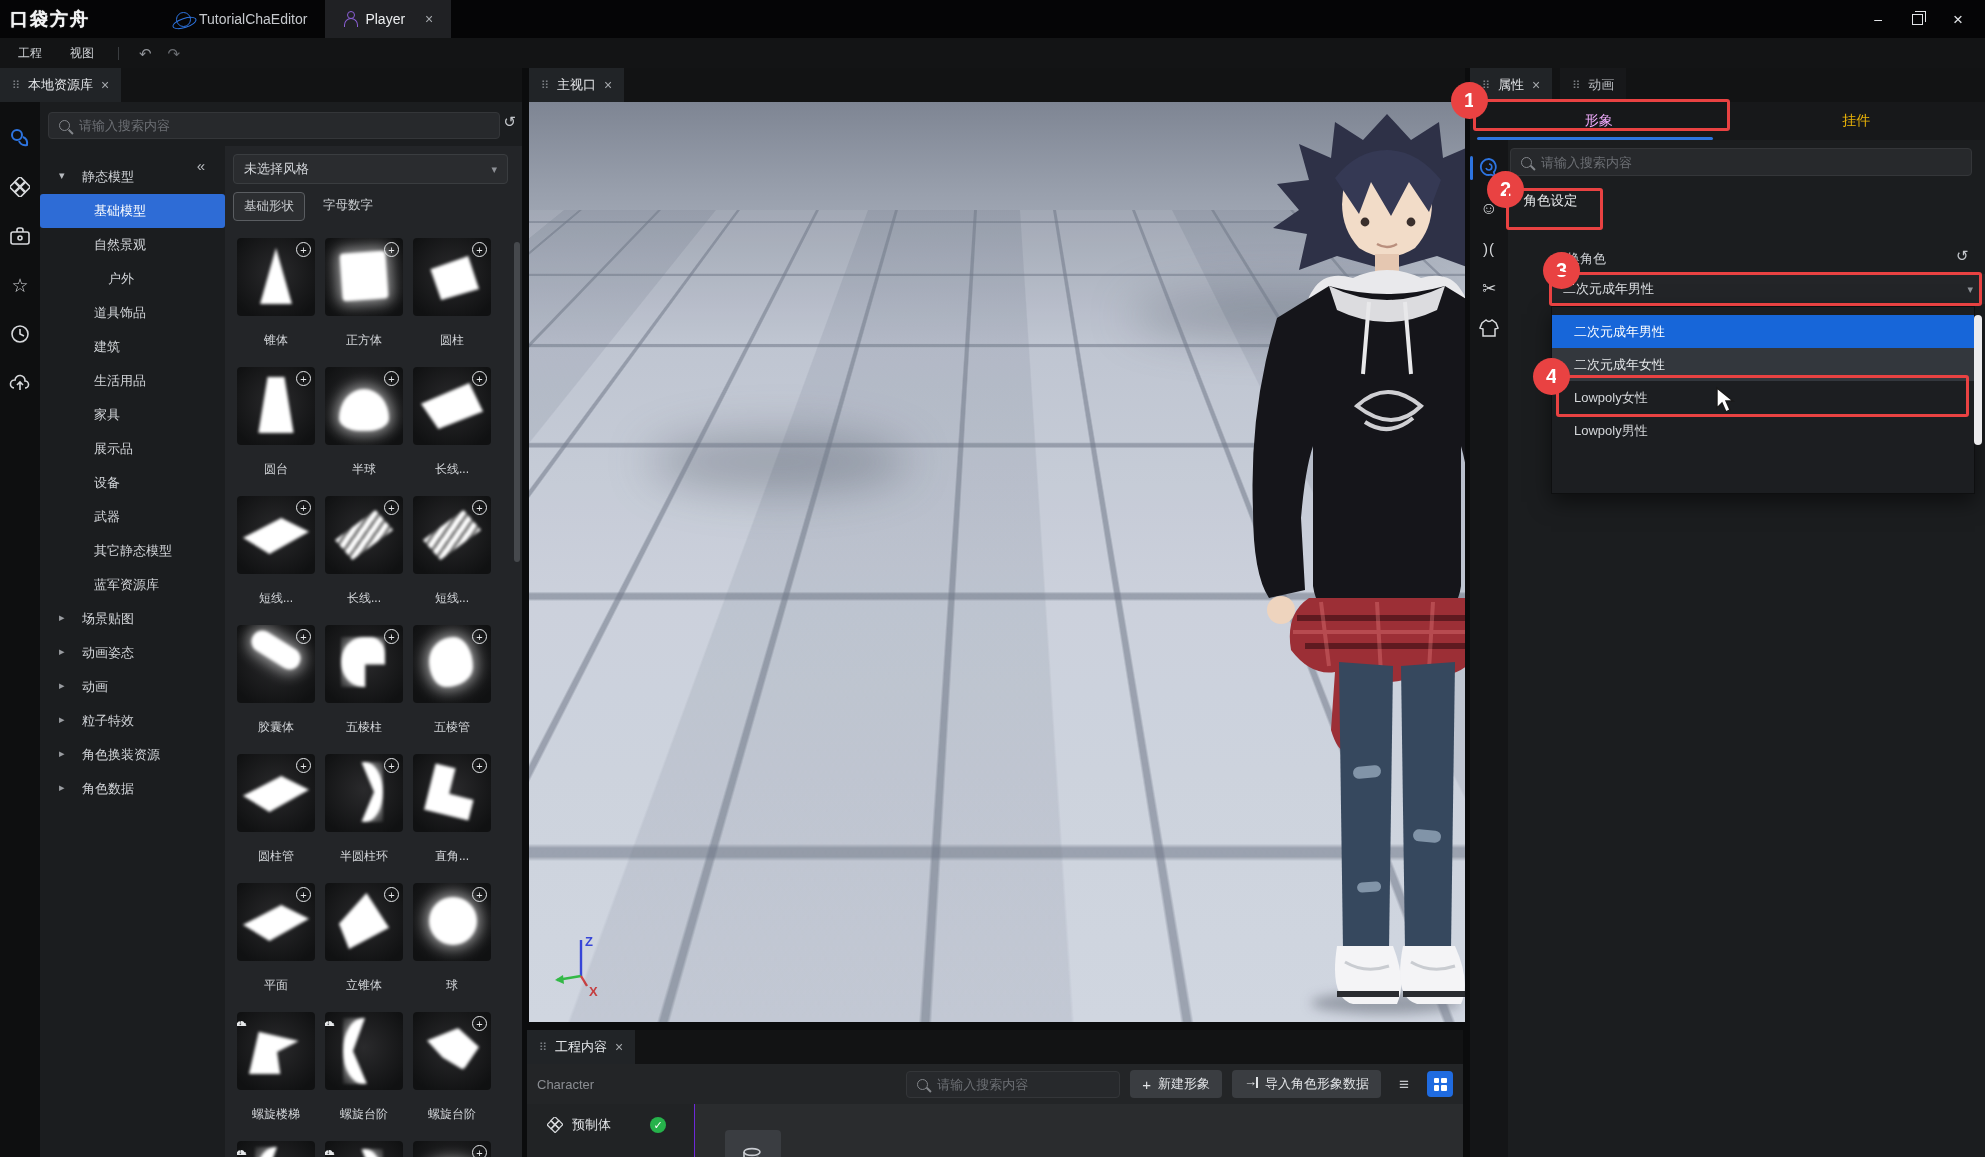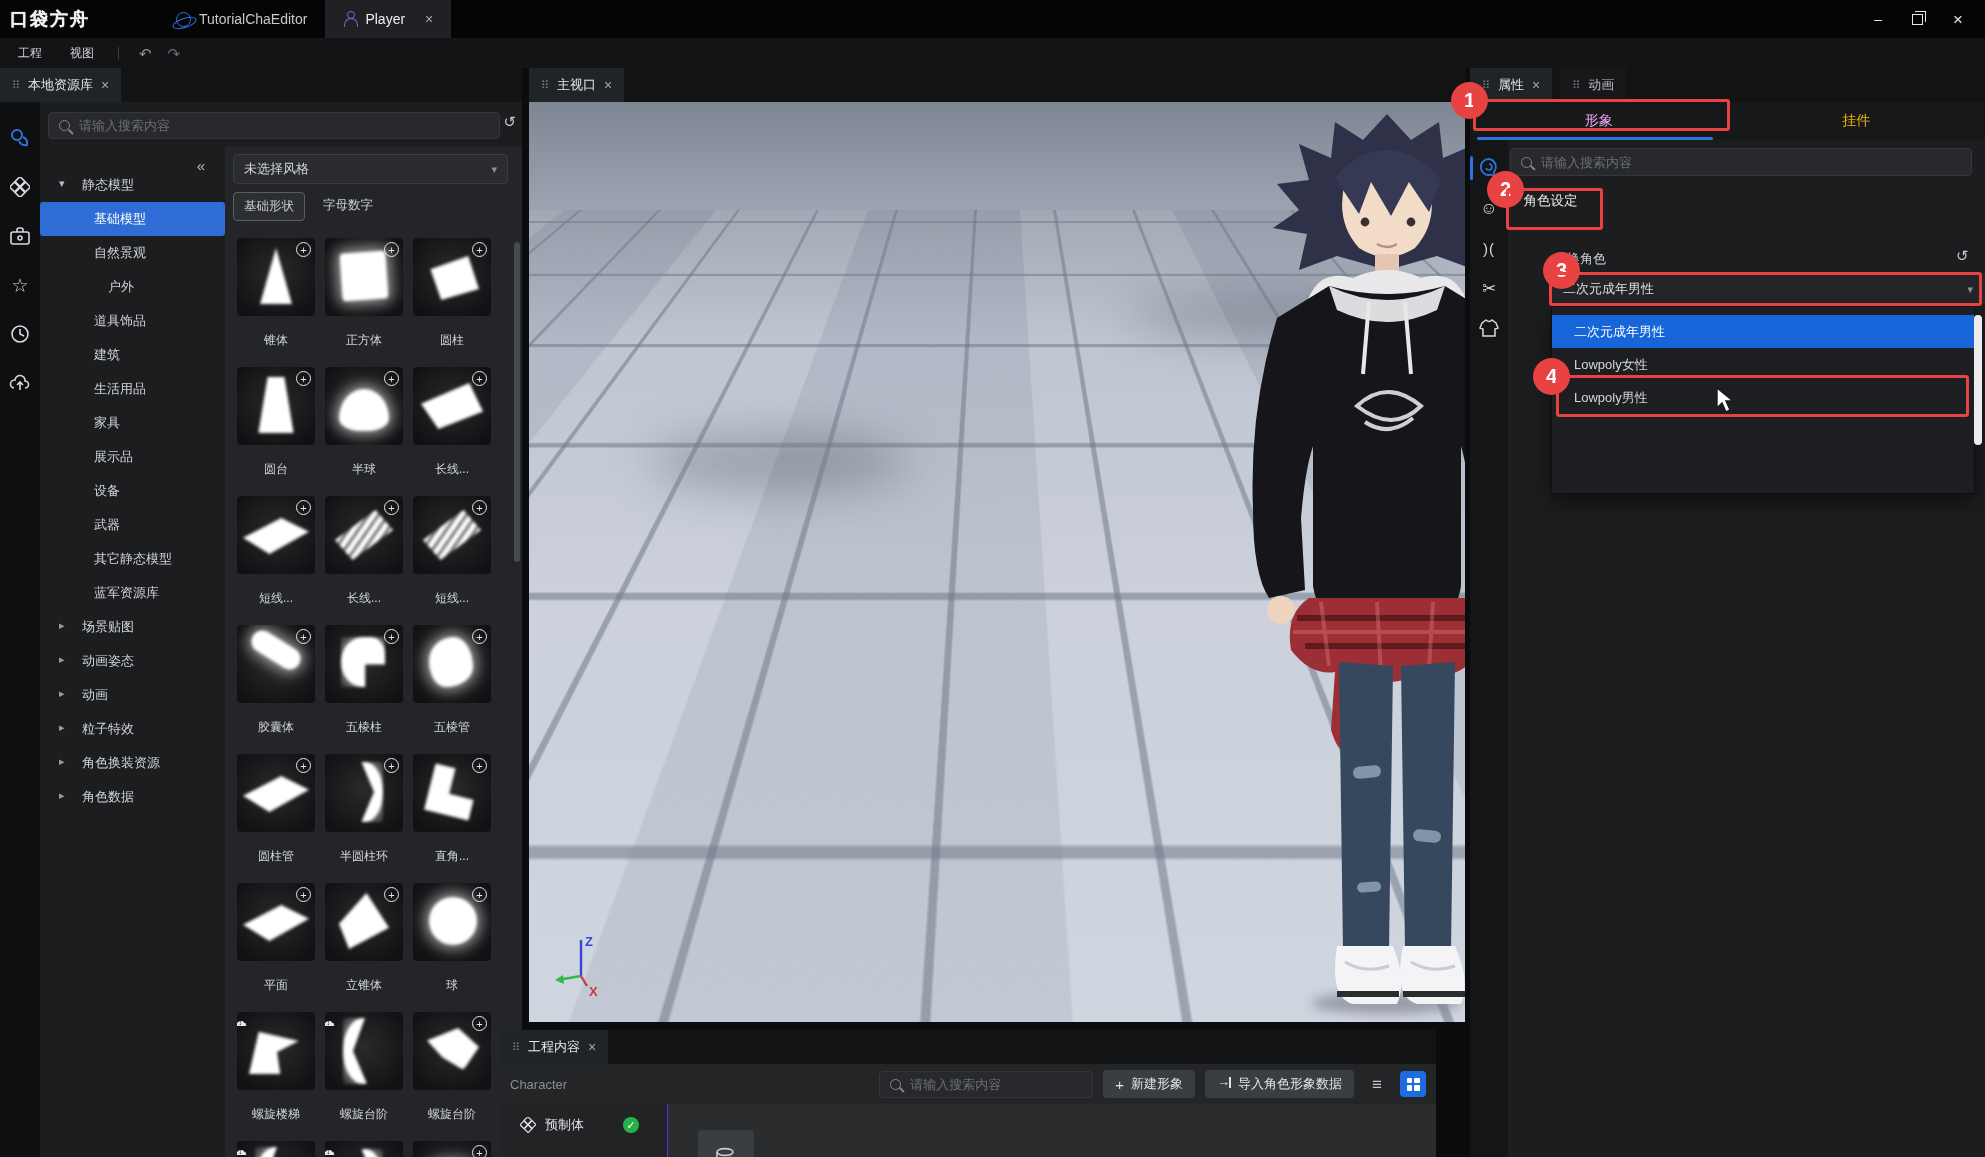--- a/index.html
+++ b/index.html
@@ -59,21 +59,21 @@
   .ptab{display:flex;align-items:center;gap:8px;padding:0 12px;background:#212427;font-size:13px;color:#e4e6e9}
   .ptab.ghost{background:#17181a;color:#b9bcc0}
 
   
   .left-panel{position:absolute;left:0;top:68px;width:522px;bottom:0;background:#101112}
   .lp-body{position:absolute;left:40px;top:34px;right:0;bottom:0;background:#1b1d1f}
   .rail{position:absolute;left:0;top:34px;bottom:0;width:40px;background:#0e0f10;display:flex;flex-direction:column;align-items:center;padding-top:24px;gap:25px}
   .rail .ritem{width:24px;height:24px;display:flex;align-items:center;justify-content:center}
   .lp-search{position:absolute;left:8px;top:10px;width:452px;height:27px}
   .lp-refresh{position:absolute;right:6px;top:12px}
-  .tree{position:absolute;left:0;top:66px;width:185px;bottom:0;font-size:13px;overflow:hidden}
+  .tree{position:absolute;left:0;top:58px;width:185px;bottom:0;font-size:13px;overflow:hidden}
   .titem{height:34px;display:flex;align-items:center;padding-left:42px;color:#d2d5d9;position:relative}
   .titem .caret{position:absolute;left:19px;top:10px}
   .titem.selected{background:#2e6cd6;color:#fff;border-radius:3px}
   .collapse-btn{position:absolute;left:148px;top:52px;width:26px;height:22px;display:flex;align-items:center;justify-content:center}
   .grid-col{position:absolute;left:185px;top:44px;right:0;bottom:0;background:#232528}
   .style-dd{position:absolute;left:8px;top:8px;right:14px;height:30px;background:#2a2c2f;border:1px solid #3a3d40;border-radius:4px;
             display:flex;align-items:center;justify-content:space-between;padding:0 10px;font-size:13px;color:#d2d5d9}
   .cat-tabs{position:absolute;left:8px;top:46px;display:flex;gap:8px;font-size:12.5px}
   .cat-tab{padding:5px 10px;border-radius:4px;color:#c8cbcf}
   .cat-tab.on{border:1px solid #5a5d61;background:#2c2e31}
@@ -121,21 +121,21 @@
      transform:perspective(540px) rotateX(57deg);transform-origin:50% 0;
      background-image:
        repeating-linear-gradient(0deg,rgba(0,0,0,0) 0 76px,rgba(112,120,136,.55) 76px 79px),
        repeating-linear-gradient(90deg,rgba(0,0,0,0) 0 76px,rgba(112,120,136,.55) 76px 79px),
        repeating-linear-gradient(90deg,rgba(255,255,255,.05) 0 152px,rgba(90,98,114,.10) 152px 304px)}
   .smudge{position:absolute;border-radius:50%;background:rgba(70,76,90,.35);filter:blur(22px)}
   .char-shadow{position:absolute;left:782px;top:890px;width:150px;height:22px;border-radius:50%;background:rgba(72,78,92,.45);filter:blur(6px)}
   .gizmo{position:absolute;left:22px;top:828px}
 
   
-  .bot-panel{position:absolute;left:500px;top:1030px;width:936px;height:127px;background:#232527}
+  .bot-panel{position:absolute;left:527px;top:1030px;width:936px;height:127px;background:#232527}
   .bp-toolbar{position:absolute;left:0;top:34px;right:0;height:40px;background:#232527;display:flex;align-items:center;padding:0 10px}
   .bp-crumb{font-size:13px;color:#8b8e93}
   .bp-right{margin-left:auto;display:flex;align-items:center;gap:10px}
   .bp-search{width:214px;height:27px}
   .btn{display:flex;align-items:center;gap:7px;height:28px;padding:0 12px;background:#3a3d41;border-radius:4px;font-size:13px;color:#e2e4e7}
   .i-plus::before{content:"+";font-size:15px;color:#e2e4e7}
   .i-import{position:relative;width:14px;height:12px}
   .i-import::before{content:"→";position:absolute;left:0;top:-3px;font-size:13px;color:#e2e4e7}
   .i-import::after{content:"";position:absolute;right:0;top:-1px;width:1.6px;height:11px;background:#e2e4e7}
   .view-ic{width:26px;height:26px;border-radius:4px;display:flex;align-items:center;justify-content:center}
@@ -696,20 +696,21 @@
     <div class="field-label">换角色</div>
     <span class="field-reset icon i-reset"></span>
 
     <div class="dd-field">
       <span>二次元成年男性</span>
       <span class="icon i-chevdown"></span>
     </div>
 
     <div class="dd-list">
       <div class="opt sel">二次元成年男性</div>
+      <div class="opt hov">二次元成年女性</div>
       <div class="opt">Lowpoly女性</div>
       <div class="opt">Lowpoly男性</div>
     </div>
     <div class="dd-scroll"></div>
   </div>
 
   <div class="ann ann-circle" style="left:1451px;top:82px">1</div>
   <div class="ann ann-box" style="left:1473px;top:99px;width:257px;height:32px"></div>
 
   <div class="ann ann-circle" style="left:1487px;top:171px">2</div>

